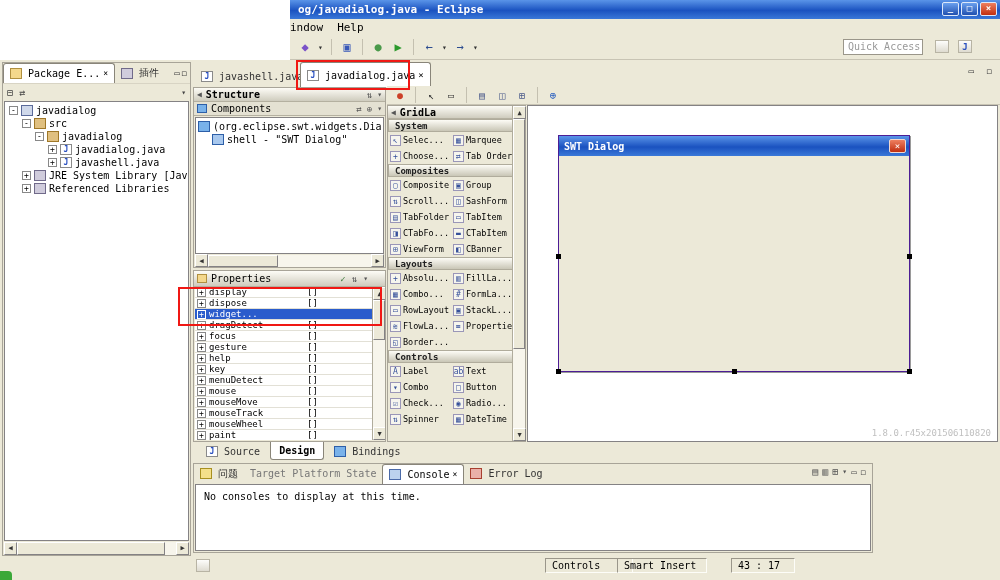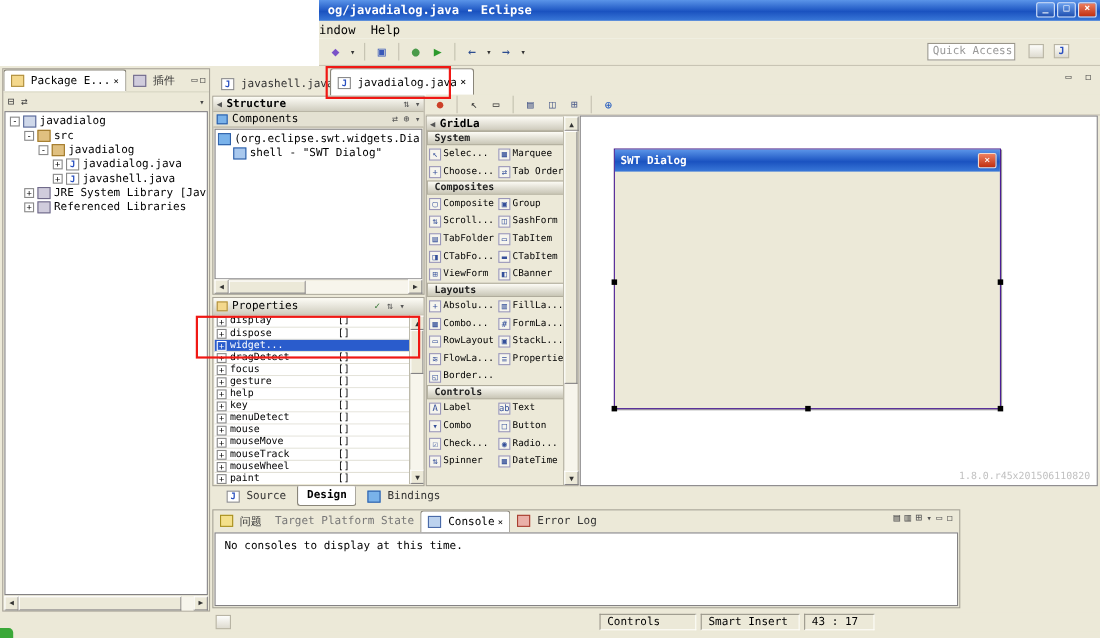--- a/index.html
+++ b/index.html
@@ -567,21 +567,21 @@
       </span>
     </div>
     <div class="ccontent">
       <span>No consoles to display at this time.</span>
     </div>
   </div>
 
   <div class="abs" id="statusbar">
     <span class="mini abs" style="left:196px;top:2px"></span>
     <span class="sfield" style="left:545px;width:88px">Controls</span>
-    <span class="sfield" style="left:637px;width:90px">Smart Insert</span>
+    <span class="sfield" style="left:617px;width:90px">Smart Insert</span>
     <span class="sfield" style="left:731px;width:64px">43 : 17</span>
   </div>
 
   <div class="abs" id="startfrag"></div>
 
   <div class="redbox" style="left:296px;top:60px;width:114px;height:30px"></div>
   <div class="redbox" style="left:178px;top:287px;width:204px;height:39px"></div>
 
 </div>
 

